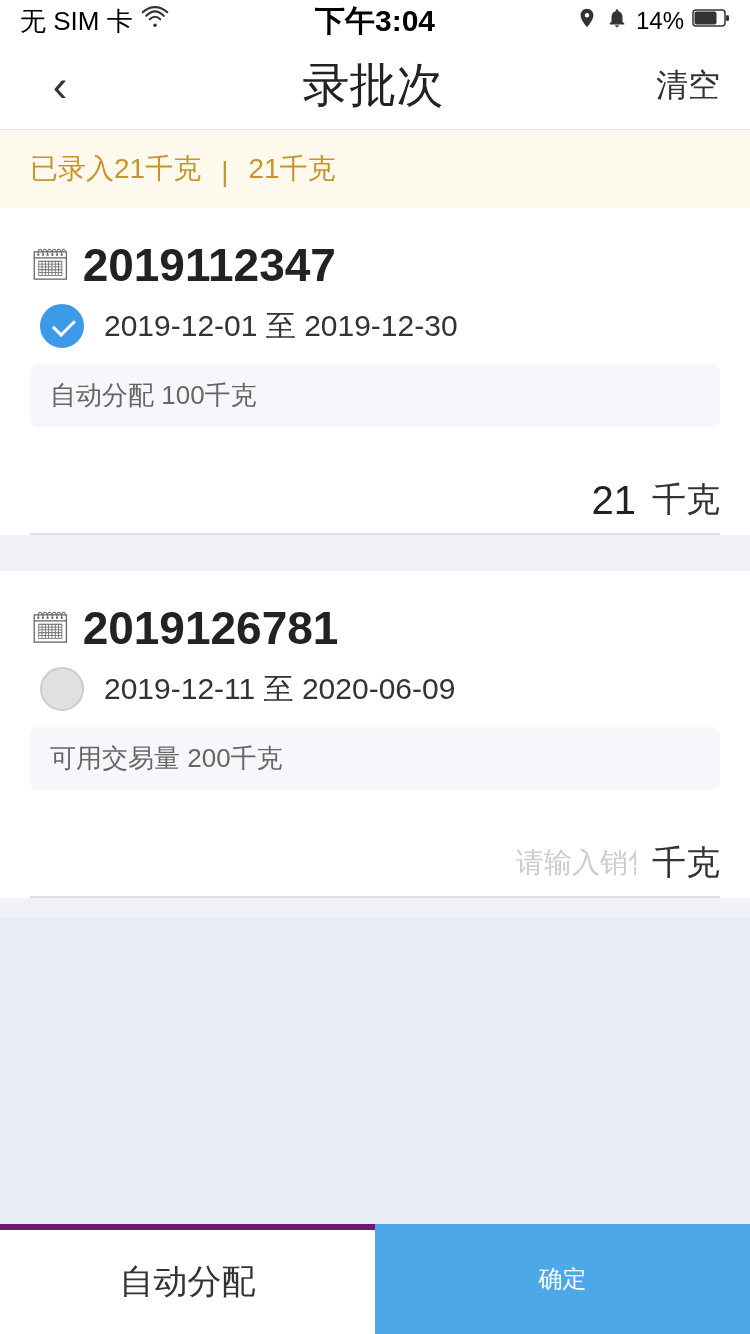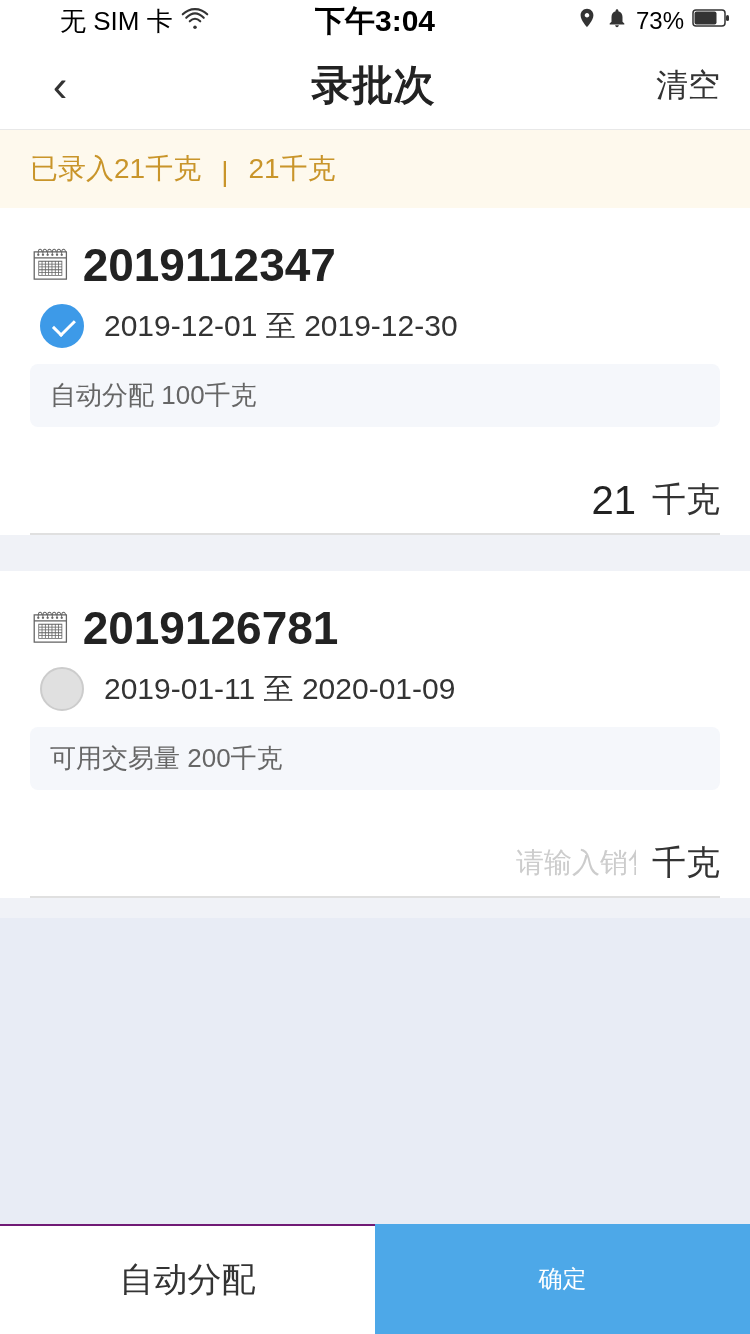--- a/index.html
+++ b/index.html
@@ -20,24 +20,23 @@
       background: #fff;
       display: flex;
       align-items: center;
       justify-content: space-between;
       padding: 0 20px;
       font-size: 28px;
       font-weight: 500;
     }
     .status-left {
       display: flex;
-      align-items: center;
+      align-items: flex-start;
       gap: 8px;
       font-size: 26px;
-      margin-left: 40px;
     }
     .status-center {
       font-size: 30px;
       font-weight: 600;
       position: absolute;
       left: 50%;
       transform: translateX(-50%);
     }
     .status-right {
       display: flex;
@@ -62,22 +61,22 @@
       font-size: 40px;
       color: #333;
       cursor: pointer;
       width: 60px;
       height: 60px;
       display: flex;
       align-items: center;
       justify-content: center;
     }
     .nav-title {
-      font-size: 41px;
-      font-weight: 700;
+      font-size: 47px;
+      font-weight: 400;
       color: #222;
     }
     .nav-action {
       font-size: 32px;
       color: #333;
       cursor: pointer;
     }
 
     
     .summary-banner {
@@ -236,21 +235,21 @@
     .btn-auto {
       flex: 1;
       background: #fff;
       border: none;
       font-size: 34px;
       color: #333;
       display: flex;
       align-items: center;
       justify-content: center;
       cursor: pointer;
-      border-top: 2px solid #701a75;
+      border-top: 6px solid #701a75;
     }
     .btn-confirm {
       flex: 1;
       background: #4da8e8;
       border: none;
       font-size: 24px;
       color: #fff;
       font-weight: 500;
       display: flex;
       align-items: center;
@@ -278,21 +277,21 @@
     <span>
       <svg width="22" height="22" viewBox="0 0 24 24" fill="#333">
           <path d="M12 2C8.13 2 5 5.13 5 9c0 5.25 7 13 7 13s7-7.75 7-13c0-3.87-3.13-7-7-7zm0 9.5c-1.38 0-2.5-1.12-2.5-2.5s1.12-2.5 2.5-2.5 2.5 1.12 2.5 2.5-1.12 2.5-2.5 2.5z"></path>
         </svg>
     </span>
     <span>
       <svg width="22" height="22" viewBox="0 0 24 24" fill="#333">
           <path d="M12 22c1.1 0 2-.9 2-2h-4c0 1.1.9 2 2 2zm6-6v-5c0-3.07-1.64-5.64-4.5-6.32V4c0-.83-.67-1.5-1.5-1.5s-1.5.67-1.5 1.5v.68C7.63 5.36 6 7.92 6 11v5l-2 2v1h16v-1l-2-2z"></path>
         </svg>
     </span>
-    <span class="battery-text">73%</span>
+    <span class="battery-text">14%</span>
     <span>
       <svg width="38" height="22" viewBox="0 0 38 22" fill="none">
         <rect x="1" y="3" width="32" height="16" rx="3" stroke="#333" stroke-width="1.5"></rect>
         <rect x="2.5" y="4.5" width="22" height="13" rx="2" fill="#333"></rect>
         <rect x="34" y="8" width="3" height="6" rx="1.5" fill="#333"></rect>
       </svg>
     </span>
   </div>
 </div>
 
@@ -332,21 +331,21 @@
 <div class="section-divider"></div>
 
 <div class="card">
   <div class="batch-item">
     <div class="batch-header">
       <span class="batch-icon">🗓</span>
       <span class="batch-id">2019126781</span>
     </div>
     <div class="batch-row">
       <div class="radio-check unchecked"></div>
-      <span class="batch-date">2019-01-11 至 2020-01-09</span>
+      <span class="batch-date">2019-12-11 至 2020-06-09</span>
     </div>
     <div class="available-box">可用交易量 200千克</div>
   </div>
   <div class="quantity-row">
     <input class="quantity-input" type="text" value="" placeholder="请输入销售数量" style="color: rgb(204, 204, 204); font-size: 28px;">
     <span class="quantity-unit">千克</span>
   </div>
   <div class="input-divider"></div>
 </div>
 

